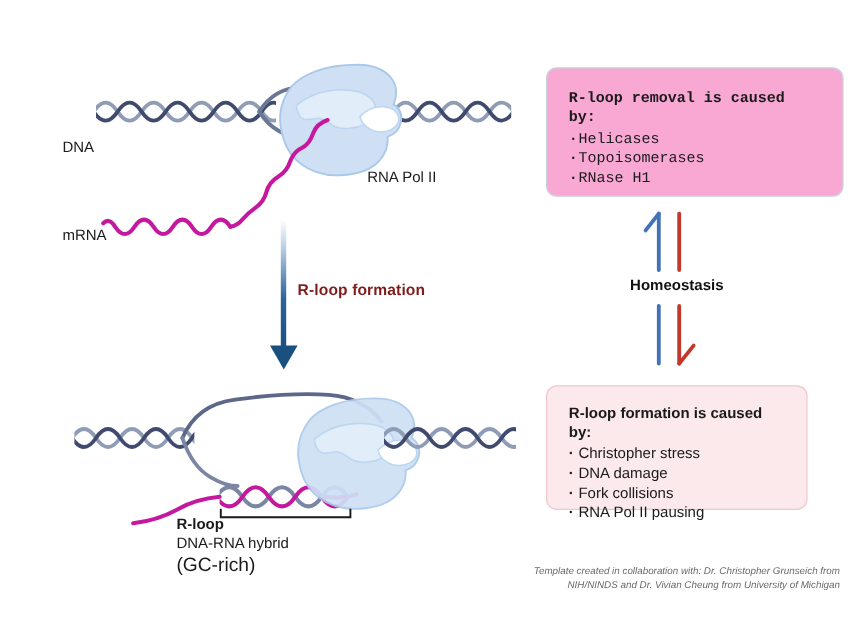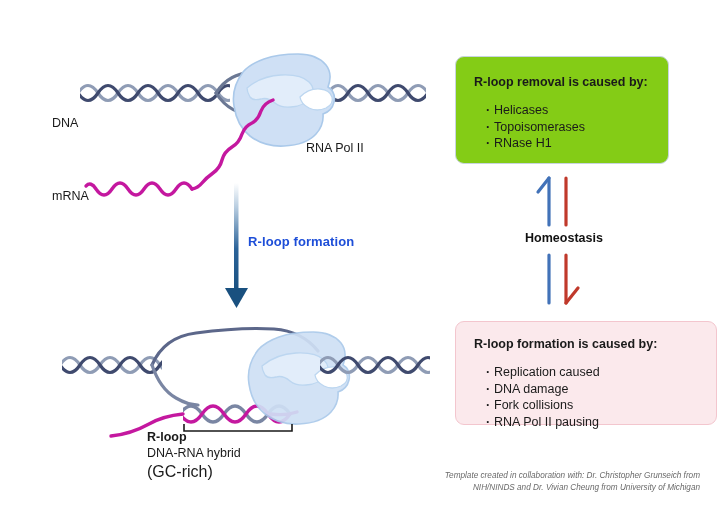--- a/index.html
+++ b/index.html
@@ -38,21 +38,21 @@
   #dna-label      { left: 52px;  top: 116px; }
   #mrna-label     { left: 52px;  top: 189px; }
   #polymerase-label { left: 306px; top: 141px; }
 
   .flow-label {
     position: absolute;
     left: 248px;
     top: 234px;
     font-size: 13px;
     font-weight: bold;
-    color: #1d4ed8;
+    color: #7f1d1d;
     letter-spacing: .1px;
     white-space: nowrap;
   }
 
   
   .rloop-caption {
     position: absolute;
     left: 147px;
     top: 430px;
     width: 170px;
@@ -66,43 +66,44 @@
   
   .info-box {
     position: absolute;
     box-sizing: border-box;
     border-radius: 9px;
     padding: 17px 18px 14px 18px;
   }
   #removal-box {
     left: 455px;
     top: 56px;
-    width: 214px;
+    width: 248px;
     height: 108px;
-    background: #84cc16;
+    background: #f9a8d4;
     border: 1px solid #c8d4e0;
+    font-family: Liberation Mono, monospace;
   }
   #formation-box {
     left: 455px;
     top: 321px;
-    width: 262px;
+    width: 218px;
     height: 104px;
     background: #fbe9ec;
     border: 1px solid #f3c6ce;
     padding-top: 14px;
   }
   .info-title {
     font-size: 12.5px;
     font-weight: bold;
     margin: 0 0 1px 0;
     line-height: 1.3;
   }
   .info-list {
     list-style: none;
-    margin: 12px;
+    margin: 0;
     padding: 0;
   }
   .info-list li {
     font-size: 12.5px;
     line-height: 1.32;
     white-space: nowrap;
   }
   .info-list li::before {
     content: "\00B7";
     display: inline-block;
@@ -311,21 +312,21 @@
       <li>Topoisomerases</li>
       <li>RNase H1</li>
     </ul>
   </div>
 
   <div class="homeostasis-label">Homeostasis</div>
 
   <div class="info-box" id="formation-box">
     <p class="info-title">R-loop formation is caused by:</p>
     <ul class="info-list">
-      <li>Replication caused</li>
+      <li>Christopher stress</li>
       <li>DNA damage</li>
       <li>Fork collisions</li>
       <li>RNA Pol II pausing</li>
     </ul>
   </div>
 
   <div class="attribution">
     <div>Template created in collaboration with: Dr. Christopher Grunseich from</div>
     <div>NIH/NINDS and Dr. Vivian Cheung from University of Michigan</div>
   </div>

